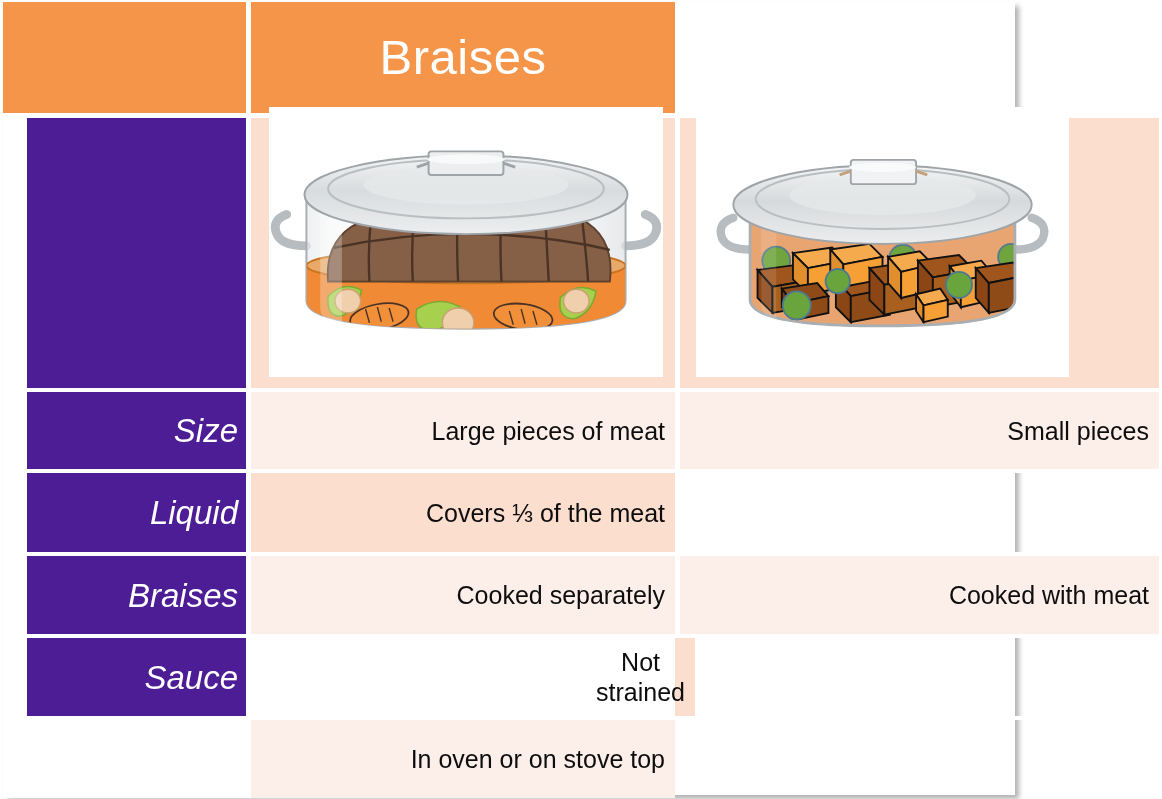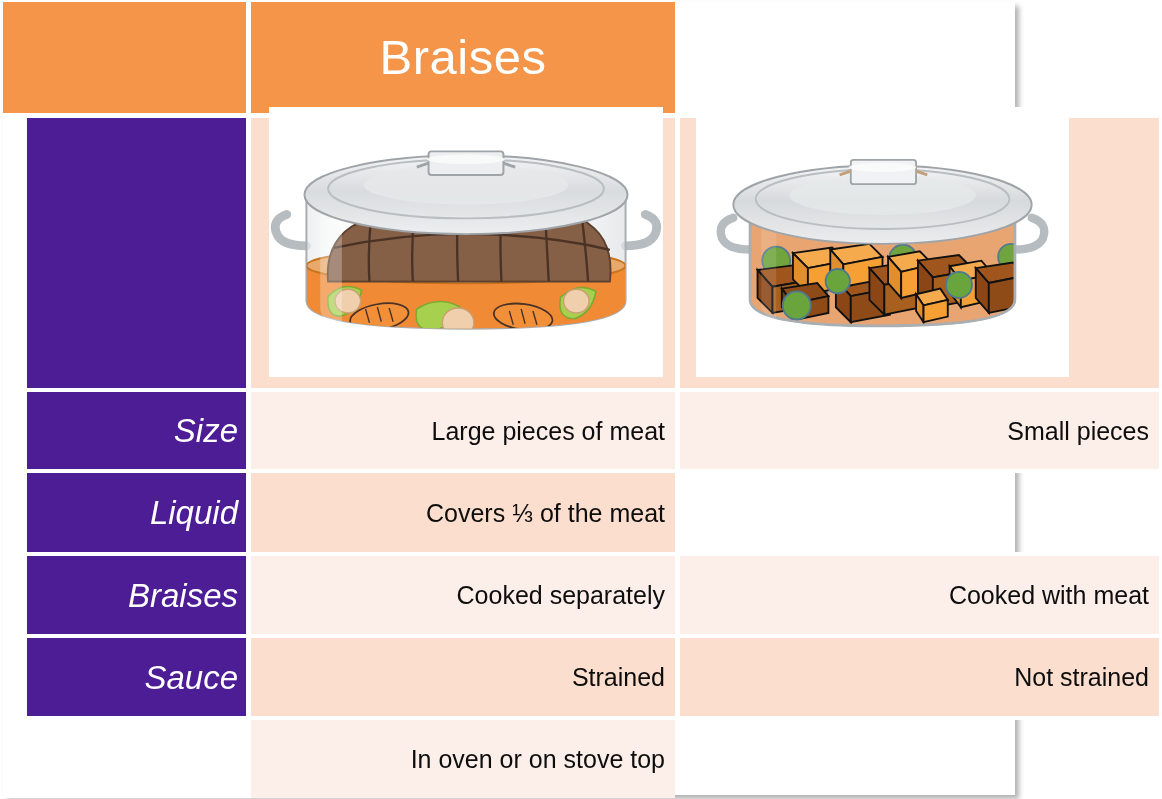--- a/index.html
+++ b/index.html
@@ -371,23 +371,20 @@
   <div class="cell band-light">
     <span>Cooked with meat</span>
   </div>
 
   <div class="gaprow" style="grid-column:1/6"></div>
 
   <div class="rowlabel">
     <span>Sauce</span>
   </div>
   <div class="gapcol"></div>
-  <div class="cell band-dark">
-    <span>Strained</span>
-  </div>
   <div class="gapcol"></div>
   <div class="cell band-dark">
     <span>Not strained</span>
   </div>
 
   <div class="gaprow" style="grid-column:1/6"></div>
 
   <div class="gapcol"></div>
   <div class="gapcol"></div>
   <div class="cell band-light">

